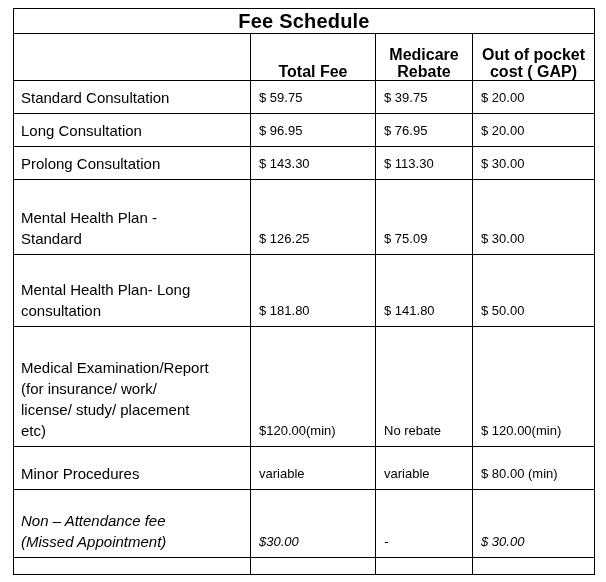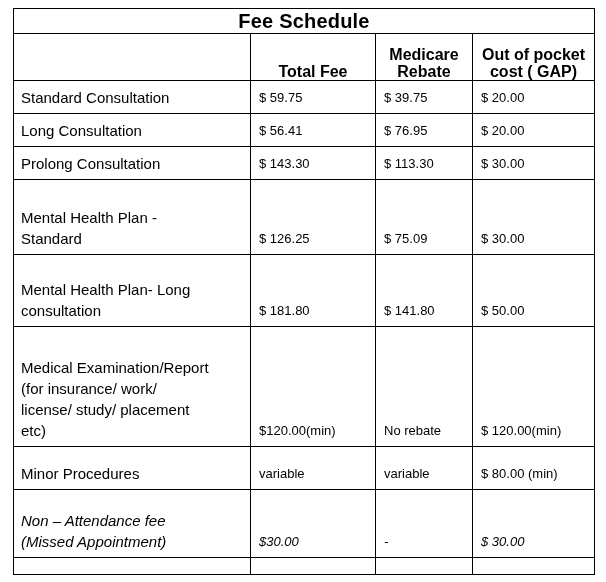--- a/index.html
+++ b/index.html
@@ -153,21 +153,21 @@
         <td class="val-cell">
           <span class="cell-text">$ 20.00</span>
         </td>
       </tr>
 
       <tr class="r-h33">
         <td class="item-cell">
           <span class="cell-text">Long Consultation</span>
         </td>
         <td class="val-cell">
-          <span class="cell-text">$  56.41</span>
+          <span class="cell-text">$  96.95</span>
         </td>
         <td class="val-cell">
           <span class="cell-text">$ 76.95</span>
         </td>
         <td class="val-cell">
           <span class="cell-text">$ 20.00</span>
         </td>
       </tr>
 
       <tr class="r-h33">

